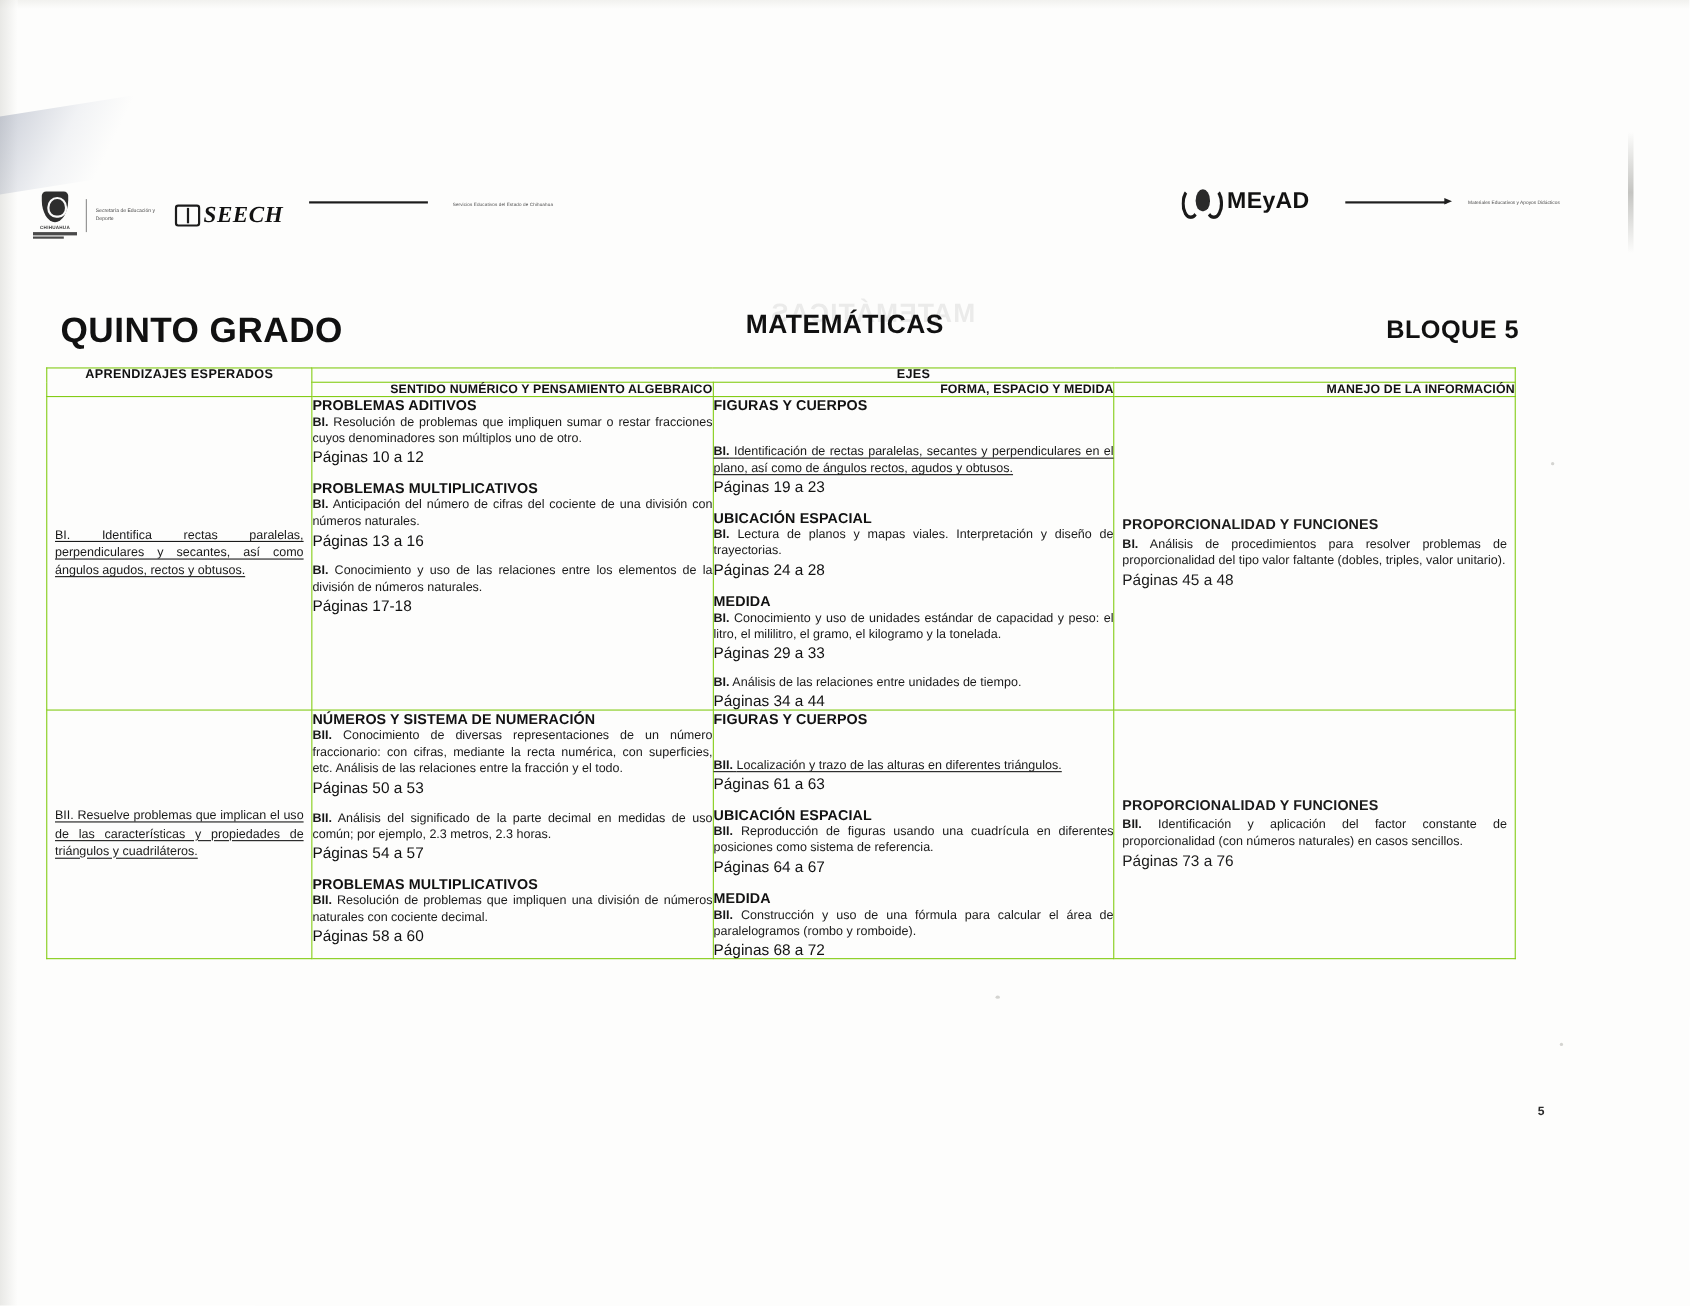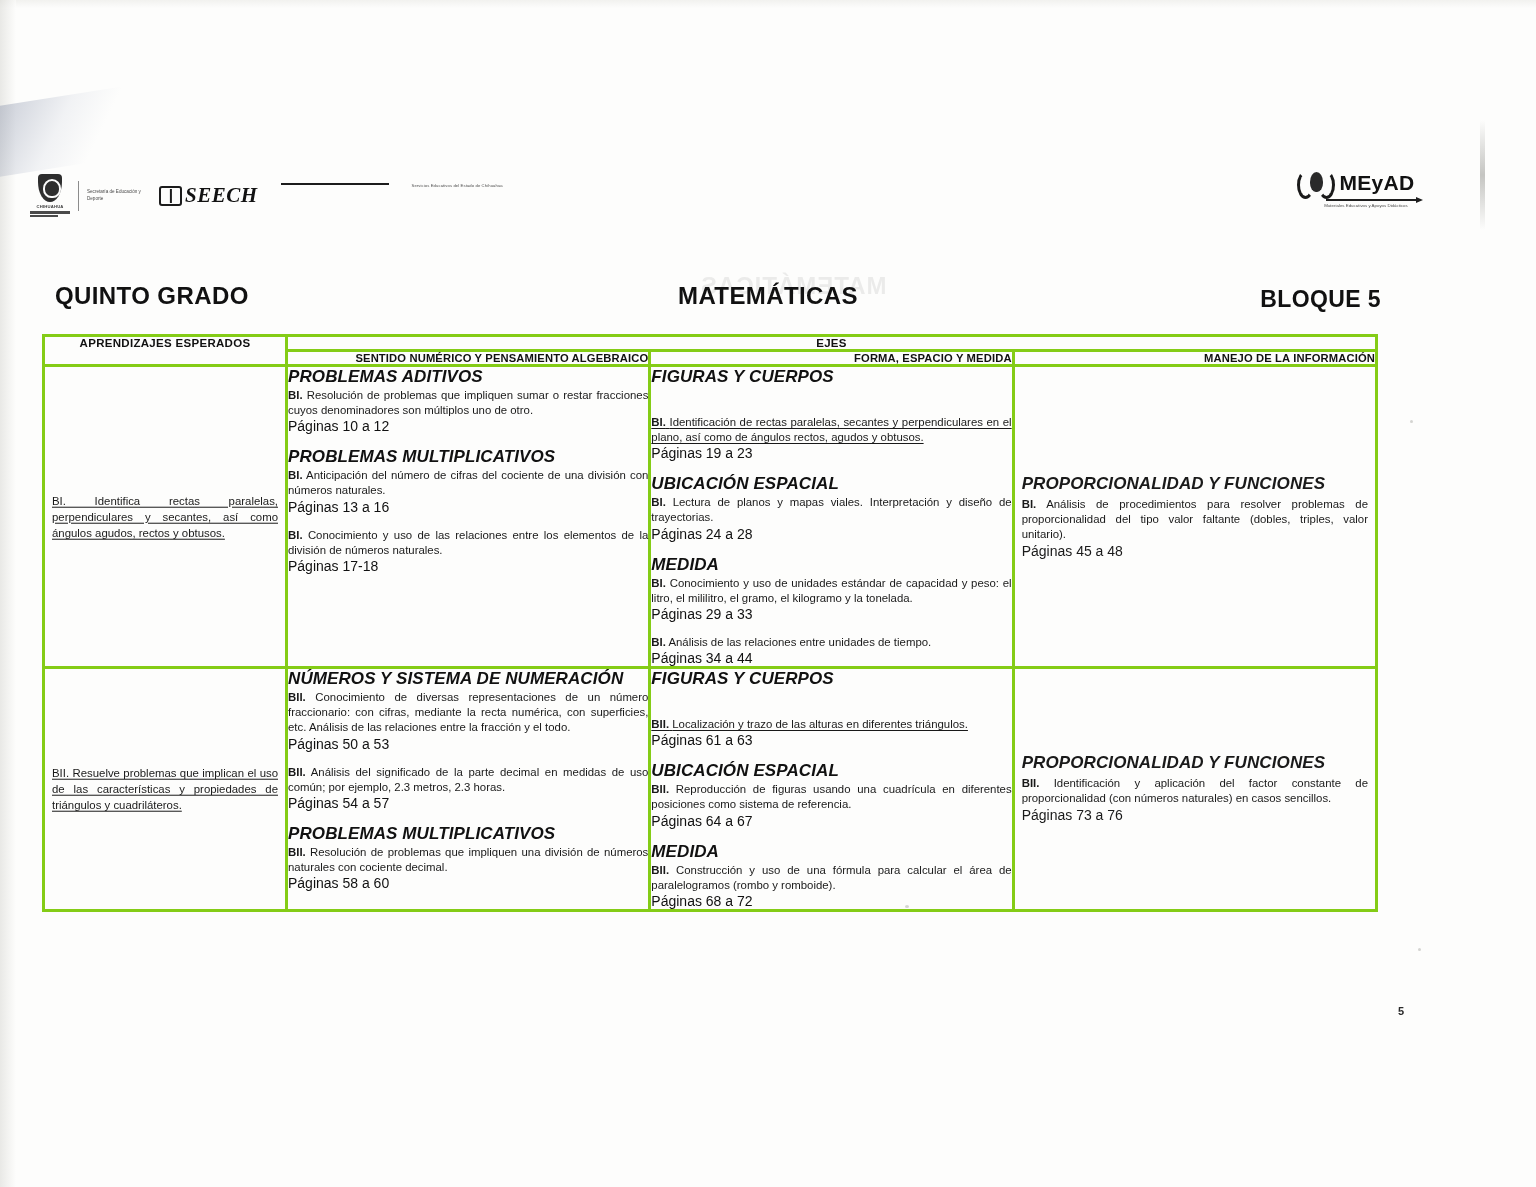--- a/index.html
+++ b/index.html
@@ -129,21 +129,21 @@
     font-size: 16.5px;
     font-weight: bold;
     line-height: 1.35;
     letter-spacing: .1px;
     color: #111;
   }
 
   .logo-meyad {
     position: absolute;
     right: 118px; top: 8px;
-    display: flex; flex-direction: column; align-items: center;
+    display: flex; flex-direction: row; align-items: center;
   }
   .meyad-row { display: flex; align-items: center; gap: 4px; }
   .meyad-mark { position: relative; width: 38px; height: 30px; }
   .meyad-mark .arc {
     position: absolute; top: 3px;
     width: 11px; height: 22px;
     border: 3px solid #1a1a1a;
     border-radius: 50%;
   }
   .meyad-mark .arc.l { left: 0; border-right-color: transparent; border-top-color: transparent; }
@@ -170,21 +170,21 @@
   .meyad-sub { font-size: 4.4px; color: #4a4a4a; margin-top: 1.5px; margin-left: 20px; }
 
   
   .band {
     position: absolute;
     left: 0; right: 0; top: 282px;
     height: 34px;
   }
   .band .grade {
     position: absolute; left: 55px; top: 0;
-    font-size: 24px; font-weight: bold; letter-spacing: .4px;
+    font-size: 32px; font-weight: bold; letter-spacing: .4px;
   }
   .band .subject {
     position: absolute; left: 0; right: 0; top: 0;
     text-align: center;
     font-size: 24px; font-weight: bold; letter-spacing: .4px;
   }
   .band .block {
     position: absolute; right: 155px; top: 4px;
     font-size: 23px; font-weight: bold; letter-spacing: .4px;
   }
@@ -193,21 +193,21 @@
   table.curriculum {
     position: absolute;
     left: 42px;
     top: 334px;
     width: 1336px;
     border-collapse: collapse;
     table-layout: fixed;
   }
   table.curriculum th,
   table.curriculum td {
-    border: 3px solid #84cc16;
+    border: 1px solid #84cc16;
     vertical-align: top;
     padding: 0;
   }
   th.col-ae { width: 240px; }
   th.col-a  { width: 392px; }
   th.col-b  { width: 346px; }
   th.col-c  { width: 358px; }
 
   .th-center {
     text-align: center;
@@ -244,25 +244,24 @@
     line-height: 1.42;
     text-align: justify;
     text-decoration: underline;
     text-underline-offset: 2px;
     color: #1a1a1a;
   }
 
   .grp { margin-bottom: 13px; }
   .grp:last-child { margin-bottom: 0; }
   .grp-title {
-    font-size: 17px;
+    font-size: 13px;
     font-weight: bold;
     letter-spacing: .1px;
     margin-bottom: 1px;
-    font-style: italic;
   }
   .grp-body {
     font-size: 11.4px;
     line-height: 1.33;
     text-align: justify;
     color: #191919;
   }
   .grp-body.underlined {
     text-decoration: underline;
     text-underline-offset: 2px;

